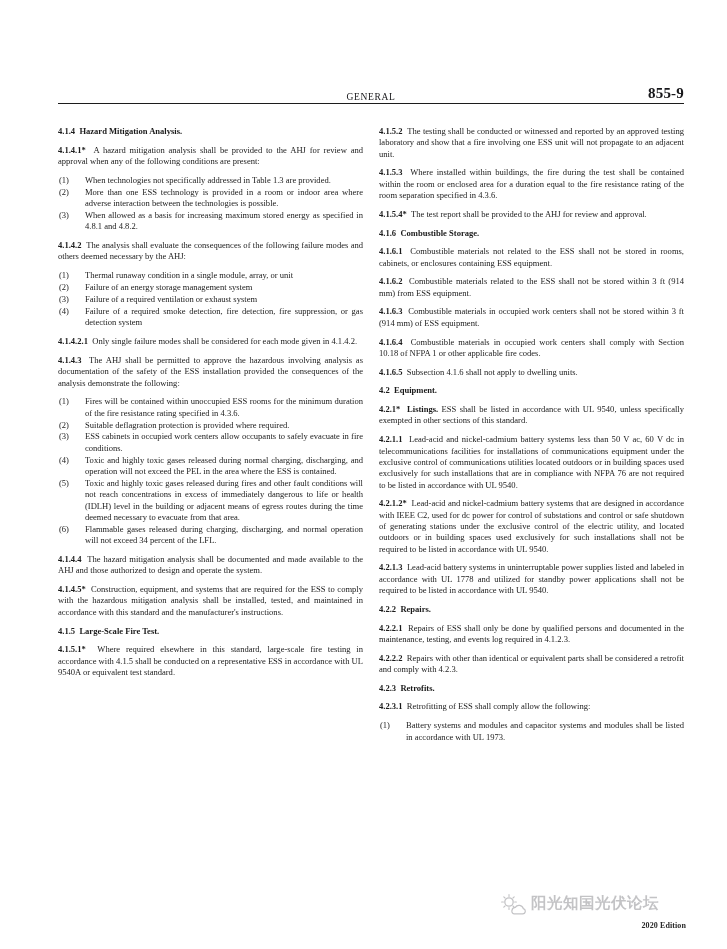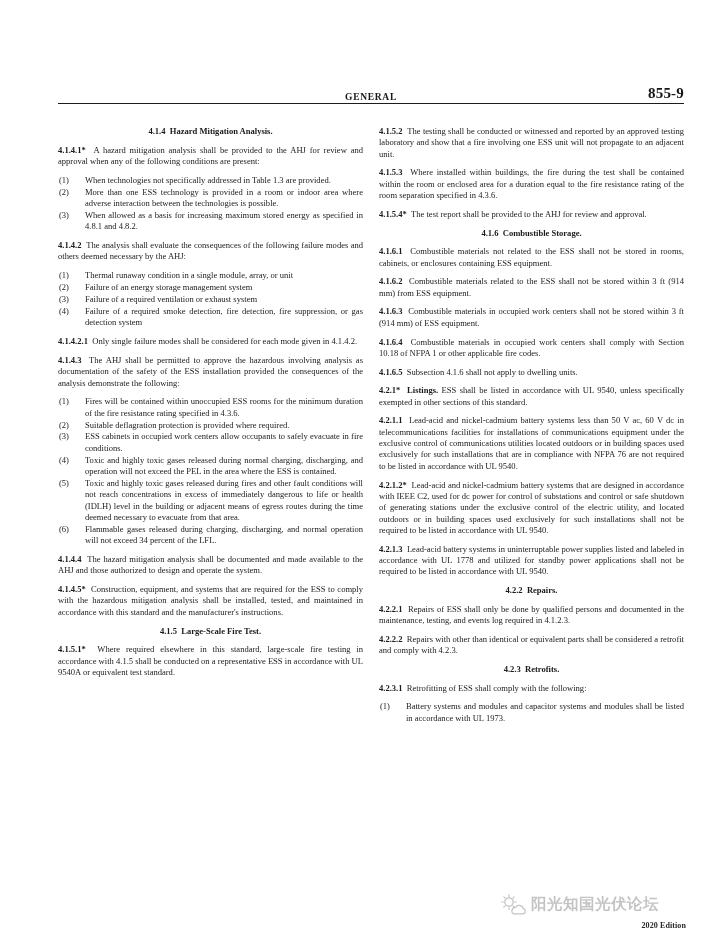--- a/index.html
+++ b/index.html
@@ -24,21 +24,21 @@
     left: 58px;
     top: 84px;
     width: 626px;
     height: 18px;
     display: flex;
     align-items: flex-end;
     justify-content: center;
   }
   .running-head .rh-title {
     font-size: 9.5px;
-    font-weight: bold;
+    font-weight: normal;
     letter-spacing: 0.7px;
     color: #17171a;
   }
   .running-head .rh-page {
     position: absolute;
     right: 0;
     bottom: 0;
     font-size: 15px;
     font-weight: bold;
     letter-spacing: 0.2px;
@@ -78,21 +78,21 @@
     -webkit-hyphens: manual;
     hyphens: manual;
   }
   .para .num {
     font-weight: bold;
   }
   .para .num::after {
     content: "\00a0\00a0";
   }
   .para.heading {
-    text-align: center;
+    text-align: left;
     font-weight: bold;
     margin-bottom: 7.4px;
   }
   .para.heading .num::after {
     content: "\00a0\00a0";
   }
   .para.runin .lead {
     font-weight: bold;
   }
   .para.runin .lead::after {
@@ -130,21 +130,20 @@
     position: absolute;
     left: 500px;
     top: 893px;
     width: 200px;
     height: 42px;
     opacity: 0.40;
     pointer-events: none;
   }
   .wm-inner {
     display: flex;
-    align-items: center;
     gap: 5px;
     filter: blur(0.25px);
   }
   .wm-mark {
     width: 26px;
     height: 22px;
     flex: 0 0 auto;
   }
   .wm-text {
     font-family: "DejaVu Sans", sans-serif;
@@ -212,29 +211,30 @@
     <div class="col" id="col-right">
         <p class="para"><span class="num">4.1.5.2</span><span>The testing shall be conducted or witnessed and reported by an approved testing laboratory and show that a fire involving one ESS unit will not propagate to an adjacent unit.</span></p>
         <p class="para"><span class="num">4.1.5.3</span><span>Where installed within buildings, the fire during the test shall be contained within the room or enclosed area for a duration equal to the fire resistance rating of the room separation specified in 4.3.6.</span></p>
         <p class="para"><span class="num">4.1.5.4*</span><span>The test report shall be provided to the AHJ for review and approval.</span></p>
         <p class="para heading"><span class="num">4.1.6</span><span>Combustible Storage.</span></p>
         <p class="para"><span class="num">4.1.6.1</span><span>Combustible materials not related to the ESS shall not be stored in rooms, cabinets, or enclosures containing ESS equipment.</span></p>
         <p class="para"><span class="num">4.1.6.2</span><span>Combustible materials related to the ESS shall not be stored within 3 ft (914 mm) from ESS equipment.</span></p>
         <p class="para"><span class="num">4.1.6.3</span><span>Combustible materials in occupied work centers shall not be stored within 3 ft (914 mm) of ESS equipment.</span></p>
         <p class="para"><span class="num">4.1.6.4</span><span>Combustible materials in occupied work centers shall comply with Section 10.18 of NFPA 1 or other applicable fire codes.</span></p>
         <p class="para"><span class="num">4.1.6.5</span><span>Subsection 4.1.6 shall not apply to dwelling units.</span></p>
+        <p class="para heading"><span class="num">4.2</span><span>Equipment.</span></p>
         <p class="para runin"><span class="num">4.2.1*</span><span class="lead">Listings.</span><span>ESS shall be listed in accordance with UL 9540, unless specifically exempted in other sections of this standard.</span></p>
         <p class="para"><span class="num">4.2.1.1</span><span>Lead-acid and nickel-cadmium battery systems less than 50 V ac, 60 V dc in telecommunications facilities for installations of communications equipment under the exclusive control of communications utilities located outdoors or in building spaces used exclusively for such installations that are in compliance with NFPA 76 are not required to be listed in accordance with UL 9540.</span></p>
         <p class="para"><span class="num">4.2.1.2*</span><span>Lead-acid and nickel-cadmium battery systems that are designed in accordance with IEEE C2, used for dc power for control of substations and control or safe shutdown of generating stations under the exclusive control of the electric utility, and located outdoors or in building spaces used exclusively for such installations shall not be required to be listed in accordance with UL 9540.</span></p>
         <p class="para"><span class="num">4.2.1.3</span><span>Lead-acid battery systems in uninterruptable power supplies listed and labeled in accordance with UL 1778 and utilized for standby power applications shall not be required to be listed in accordance with UL 9540.</span></p>
         <p class="para heading"><span class="num">4.2.2</span><span>Repairs.</span></p>
         <p class="para"><span class="num">4.2.2.1</span><span>Repairs of ESS shall only be done by qualified persons and documented in the maintenance, testing, and events log required in 4.1.2.3.</span></p>
         <p class="para"><span class="num">4.2.2.2</span><span>Repairs with other than identical or equivalent parts shall be considered a retrofit and comply with 4.2.3.</span></p>
         <p class="para heading"><span class="num">4.2.3</span><span>Retrofits.</span></p>
-        <p class="para"><span class="num">4.2.3.1</span><span>Retrofitting of ESS shall comply with the following:</span></p>
+        <p class="para"><span class="num">4.2.3.1</span><span>Retrofitting of ESS shall comply allow the following:</span></p>
         <ol class="numlist tightlist">
           <li><span class="marker">(1)</span><span>Battery systems and modules and capacitor systems and modules shall be listed in accordance with UL 1973.</span></li>
         </ol>
       </div>
   </div>
 
   <div class="watermark">
     <div class="wm-inner">
       <svg class="wm-mark" viewBox="0 0 26 22">
         <circle cx="9" cy="9" r="4.2" fill="none" stroke="#6a6a70" stroke-width="1.3"></circle>

